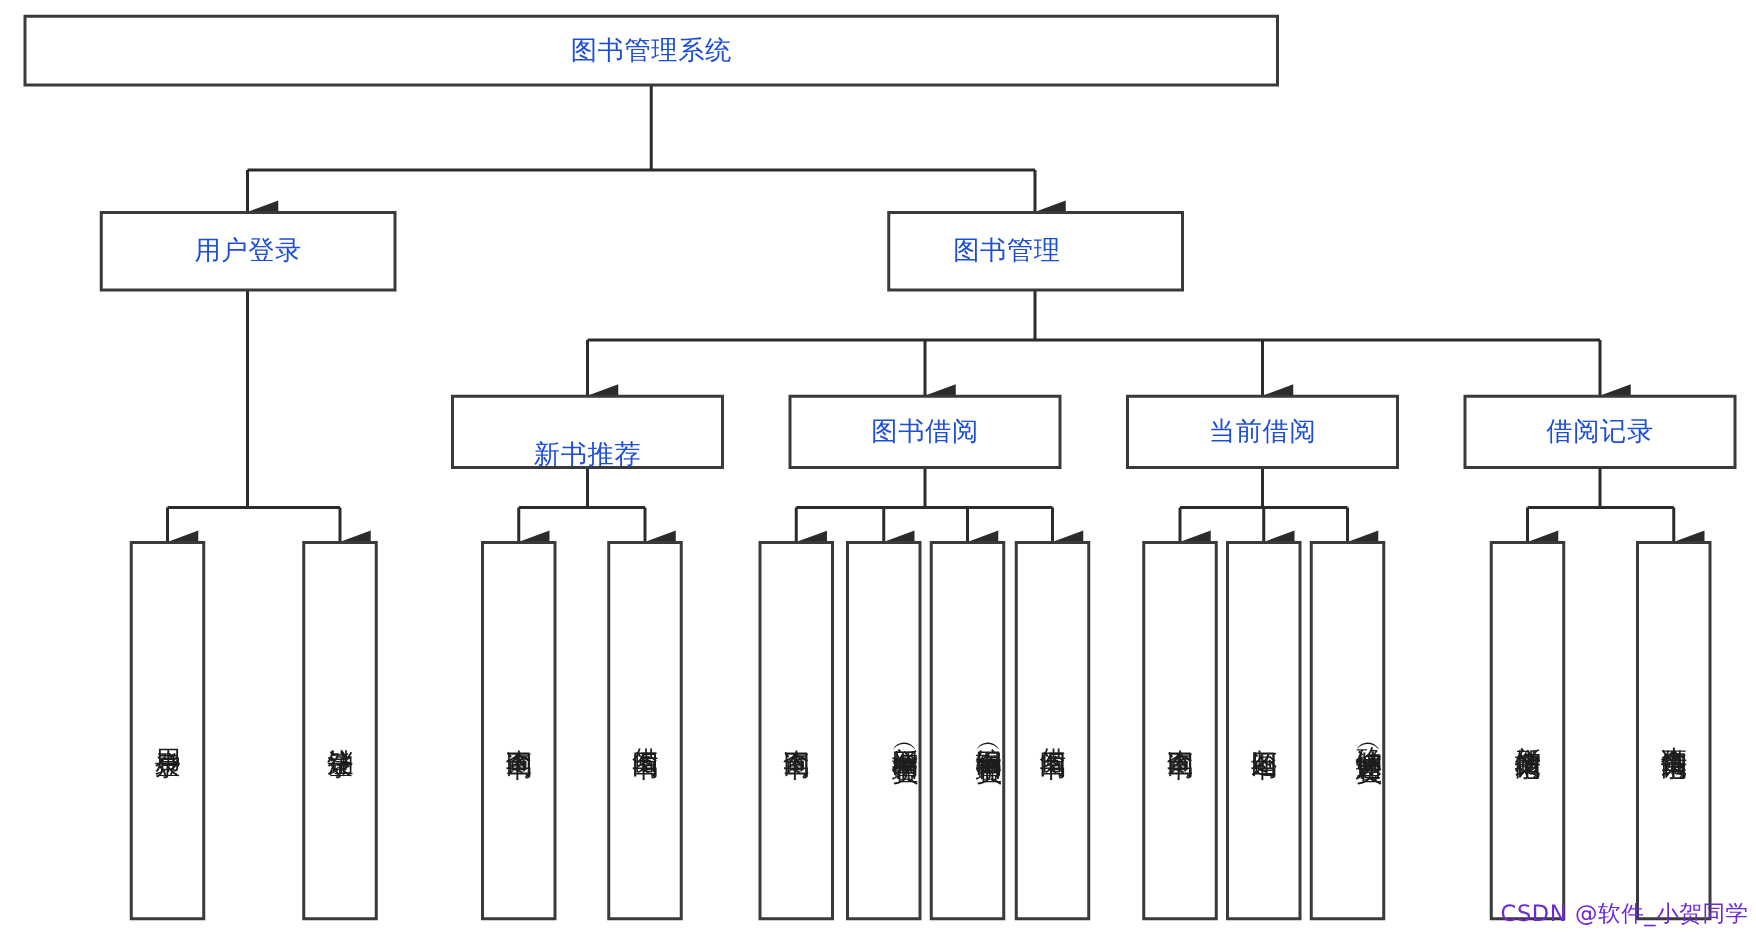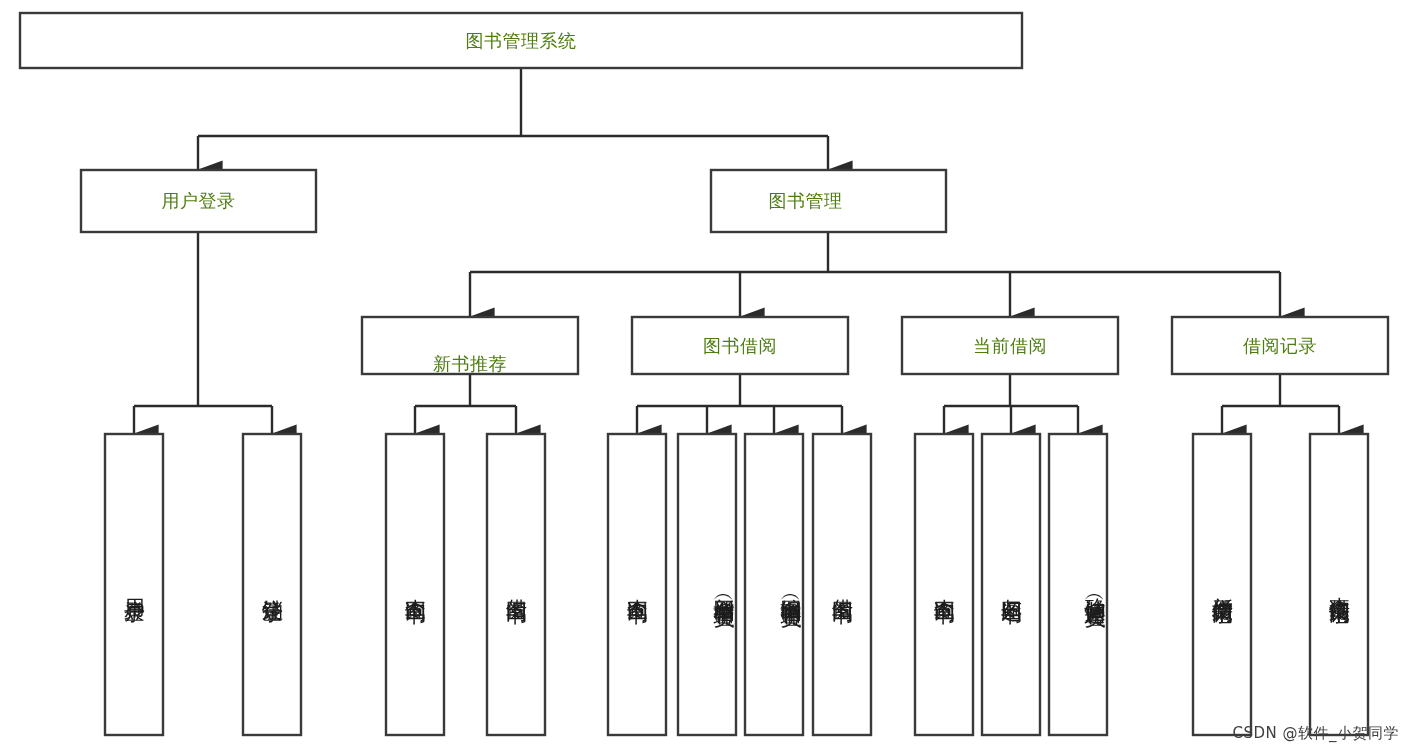--- a/index.html
+++ b/index.html
@@ -39,22 +39,22 @@
   }
   .arrow-head {
     fill: #2b2b2b;
     stroke: none;
   }
   .node-label-h {
     position: absolute;
     display: flex;
     align-items: center;
     justify-content: center;
-    color: #4d7c0f;
-    font-size: 18px;
+    color: #1d4ed8;
+    font-size: 21px;
     line-height: 1.2;
     letter-spacing: 0.5px;
     white-space: nowrap;
     pointer-events: none;
   }
   .node-label-v {
     position: absolute;
     display: flex;
     align-items: flex-start;
     justify-content: center;
@@ -67,22 +67,22 @@
     white-space: nowrap;
     pointer-events: none;
   }
   .node-label-v.center-start {
     align-items: center;
   }
   .watermark {
     position: absolute;
     right: 6px;
     bottom: 4px;
-    font-size: 15px;
-    color: #404040;
+    font-size: 18px;
+    color: #6d28d9;
     letter-spacing: 0.5px;
     white-space: nowrap;
     pointer-events: none;
   }
 </style>
 </head>
 <body>
 
 <div id="diagram-root">
 

